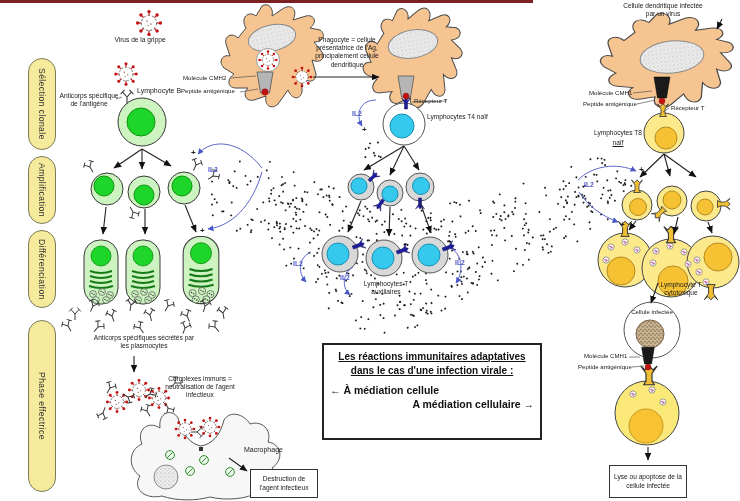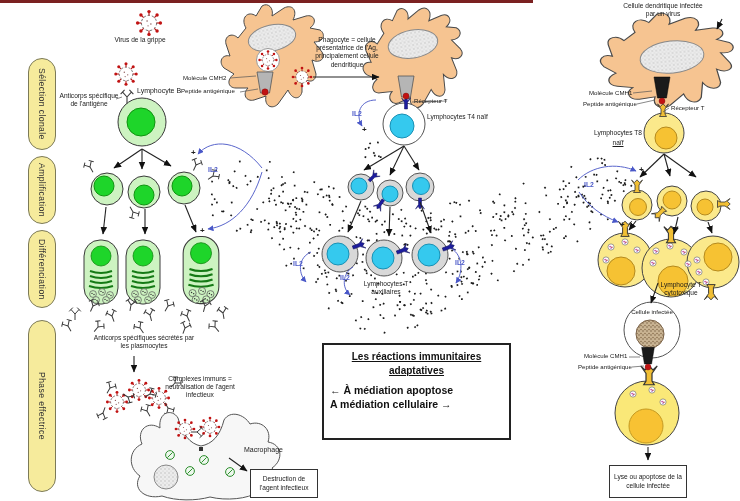--- a/index.html
+++ b/index.html
@@ -12,27 +12,27 @@
         border-radius:14px;display:flex;align-items:center;justify-content:center;
         writing-mode:vertical-rl;font-size:8.6px;color:#333;letter-spacing:.4px}
   .lbl{position:absolute;font-size:6.6px;line-height:1.25;color:#1a1a1a;text-align:center}
   .la{text-align:left}
   .sm{font-size:6.1px}
   .il2{position:absolute;font-size:6.8px;font-weight:bold;color:#4a58c8}
   .plus{position:absolute;font-size:8px;font-weight:bold;color:#222;line-height:1}
   .u{text-decoration:underline}
   .bbox{position:absolute;border:1px solid #333;background:#fff;font-size:6.6px;line-height:1.35;
         color:#1a1a1a;text-align:center;display:flex;align-items:center;justify-content:center;padding:2px}
-  #titlebox{position:absolute;left:322px;top:343px;width:189px;height:97px;border:2px solid #222;
+  #titlebox{position:absolute;left:322px;top:343px;width:220px;height:97px;border:2px solid #222;
         background:#fff;font-weight:bold;color:#111;padding:5px 6px}
   .tb-h{font-size:10px;text-align:center;line-height:1.35}
   .tb-row{font-size:10.5px;line-height:1.3}
   .tb-hum{margin-top:7px;text-align:left}
   .tb-et{text-align:center}
-  .tb-cel{text-align:left}
+  .tb-cel{text-align:right}
 </style>
 </head>
 <body>
 
 <div id="canvas">
 
 <svg id="art" width="740" height="501" viewBox="0 0 740 501">
   <defs>
     <marker id="ah" markerWidth="9" markerHeight="8" refX="6.5" refY="3" orient="auto">
       <path d="M0,0 L7,3 L0,6 Z" fill="#111"></path>
@@ -969,17 +969,18 @@
 <div class="plus" style="left:200px;top:227px">+</div>
 <div class="plus" style="left:362px;top:126px">+</div>
 <div class="plus" style="left:639px;top:166px">+</div>
 <div class="plus" style="left:620px;top:221px">+</div>
 
 <div class="bbox" style="left:250px;top:469px;width:68px;height:29px">Destruction de l'agent infectieux</div>
 <div class="bbox" style="left:609px;top:465px;width:78px;height:33px">Lyse ou apoptose de la cellule infectée</div>
 
 <div id="titlebox">
   <div class="tb-h u">Les réactions immunitaires adaptatives</div>
-  <div class="tb-row tb-hum"><span>←</span> <span>À médiation apoptose</span></div>
+  <div class="tb-h u">dans le cas d'une infection virale :</div>
+  <div class="tb-row tb-hum"><span>←</span> <span>À médiation cellule</span></div>
   <div class="tb-row tb-cel"><span>A médiation cellulaire</span> <span>→</span></div>
 </div>
 
 </div>
 
 </body></html>

